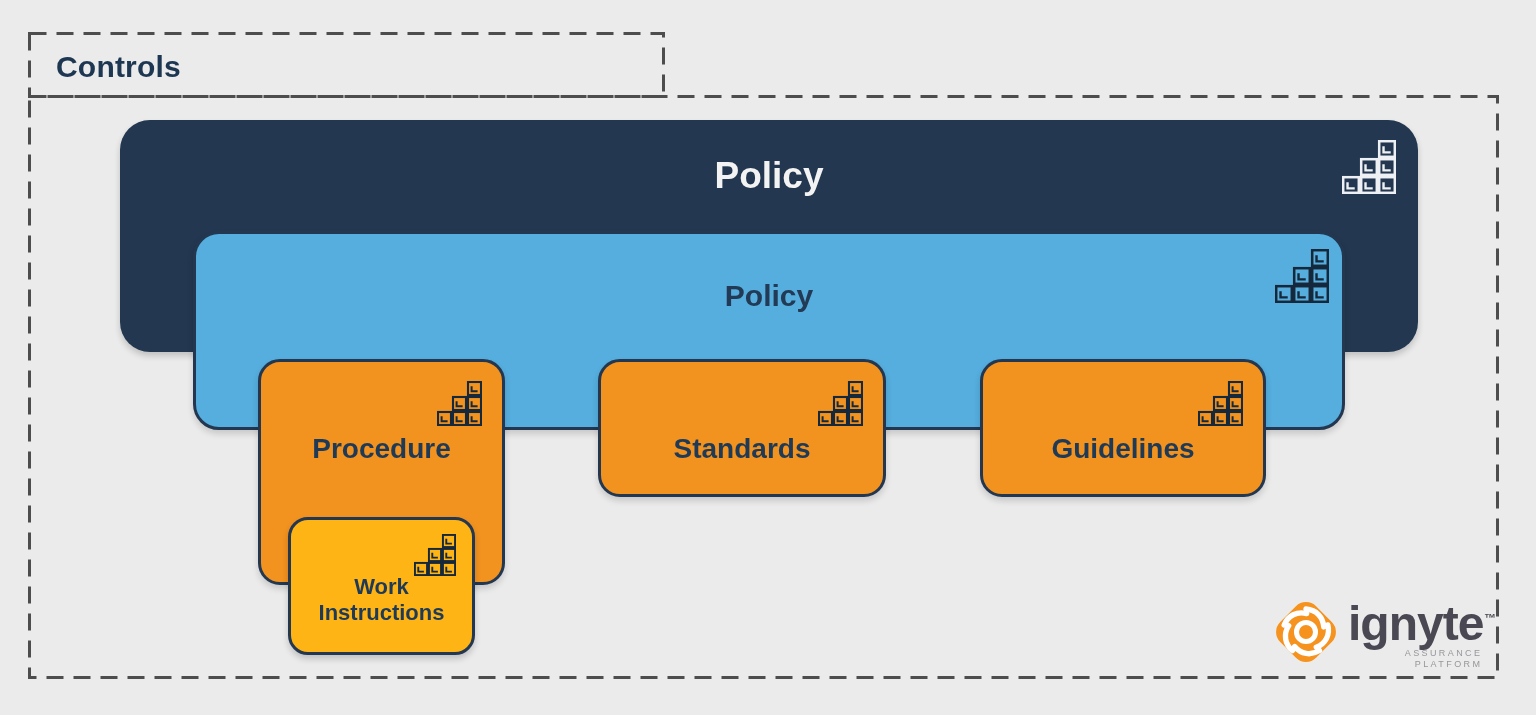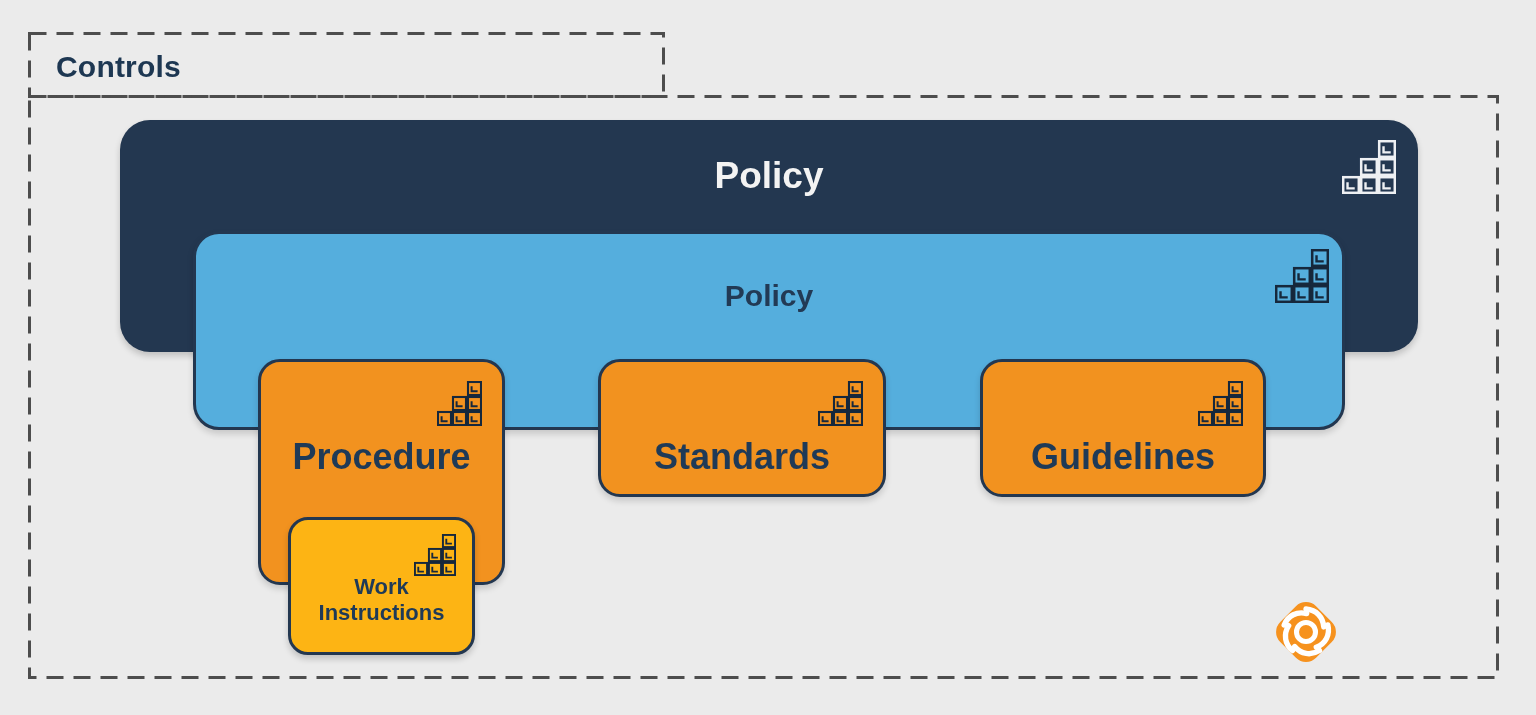--- a/index.html
+++ b/index.html
@@ -19,21 +19,21 @@
   .policy .box-label{top:0;height:112px;line-height:112px;font-size:37px;color:#f3f3f3;}
   .policy .blocks{color:#eef0f3;right:22px;top:20px;width:54px;height:54px;}
 
   .process{left:193px;top:231px;width:1152px;height:199px;background:#55aedd;border:3px solid #233750;
            border-radius:26px;box-shadow:0 4px 6px rgba(0,0,0,.15);z-index:2;}
   .process .box-label{top:0;height:124px;line-height:124px;font-size:30px;color:#223a55;}
   .process .blocks{color:#16283c;right:13px;top:15px;width:54px;height:54px;}
 
   .orange-box{background:#f2921f;border:3px solid #233750;border-radius:22px;
               box-shadow:0 4px 6px rgba(0,0,0,.15);z-index:3;}
-  .orange-box .box-label{top:78px;font-size:36px;line-height:34px;color:#1f3a57;}
+  .orange-box .box-label{top:70px;font-size:28px;line-height:34px;color:#1f3a57;}
   .orange-box .blocks{color:#16283c;right:20px;top:19px;width:45px;height:45px;}
 
   .procedure{left:258px;top:359px;width:247px;height:226px;}
   .standards{left:598px;top:359px;width:288px;height:138px;}
   .guidelines{left:980px;top:359px;width:286px;height:138px;}
 
   .work-instructions{left:288px;top:517px;width:187px;height:138px;background:#fdb414;
                      border:3px solid #233750;border-radius:20px;box-shadow:0 4px 6px rgba(0,0,0,.18);z-index:4;}
   .work-instructions .box-label{top:54px;font-size:22px;line-height:26px;color:#1f3a57;padding:0 6px;left:0;right:0;box-sizing:border-box;}
   .work-instructions .blocks{color:#16283c;right:16px;top:14px;width:42px;height:42px;}
@@ -126,15 +126,22 @@
       <rect x="8" y="8" width="32" height="32" rx="9" transform="rotate(45 24 24)" fill="#f6921e"></rect>
       <g stroke="#ffffff" stroke-width="3.4" fill="none" stroke-linecap="round">
         <path d="M 24 9.5 C 30.5 10 34.8 14.5 35.2 20.8"></path>
         <path d="M 24 9.5 C 30.5 10 34.8 14.5 35.2 20.8" transform="rotate(72 24 24)"></path>
         <path d="M 24 9.5 C 30.5 10 34.8 14.5 35.2 20.8" transform="rotate(144 24 24)"></path>
         <path d="M 24 9.5 C 30.5 10 34.8 14.5 35.2 20.8" transform="rotate(216 24 24)"></path>
         <path d="M 24 9.5 C 30.5 10 34.8 14.5 35.2 20.8" transform="rotate(288 24 24)"></path>
       </g>
       <circle cx="24" cy="24" r="6" fill="none" stroke="#ffffff" stroke-width="3.2"></circle>
     </svg>
+    <div class="logo-text">
+      <div class="wordmark"><span>ignyte</span><sup>™</sup></div>
+      <div class="tagline">
+        <div>ASSURANCE</div>
+        <div>PLATFORM</div>
+      </div>
+    </div>
   </div>
 
 </div>
 
 </body></html>

